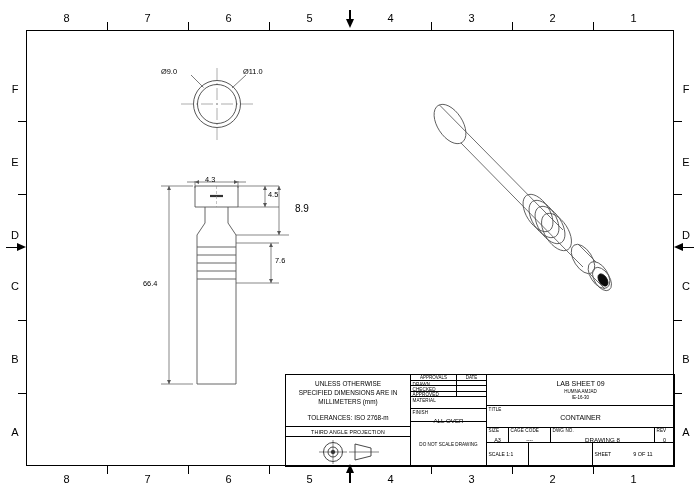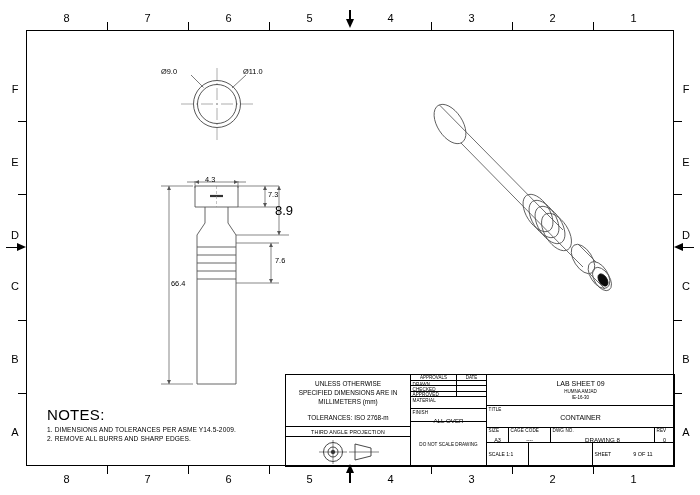--- a/index.html
+++ b/index.html
@@ -245,30 +245,25 @@
 
           <ellipse cx="576" cy="249" rx="4" ry="6.8" transform="rotate(-33 576 249)" fill="#0a0a0a" stroke="#0a0a0a"></ellipse>
         </g>
       </svg>
     </div>
 
     <div style="position:absolute;left:134px;top:36px;font-size:7.4px;">Ø9.0</div>
     <div style="position:absolute;left:216px;top:36px;font-size:7.4px;">Ø11.0</div>
 
     <div style="position:absolute;left:178px;top:144px;font-size:7.4px;">4.3</div>
-    <div style="position:absolute;left:241px;top:159px;font-size:7.4px;">7.3</div>
-    <div style="position:absolute;left:248px;top:172px;font-size:13px;">8.9</div>
+    <div style="position:absolute;left:241px;top:159px;font-size:7.4px;">4.5</div>
+    <div style="position:absolute;left:268px;top:172px;font-size:10px;">8.9</div>
     <div style="position:absolute;left:248px;top:225px;font-size:7.4px;">7.6</div>
-    <div style="position:absolute;left:116px;top:248px;font-size:7.4px;margin-left:28px;">66.4</div>
-
-    <div class="notes">
-      <div class="notes-title">NOTES:</div>
-      <div class="notes-line">1. DIMENSIONS AND TOLERANCES PER ASME Y14.5-2009.</div>
-      <div class="notes-line">2. REMOVE ALL BURRS AND SHARP EDGES.</div>
-    </div>
+    <div style="position:absolute;left:116px;top:248px;font-size:7.4px;">66.4</div>
+
 
     <div class="tb">
 
       <div class="col colA">
         <div class="cell bb tolbox">
           <div>UNLESS OTHERWISE</div>
           <div>SPECIFIED DIMENSIONS ARE IN</div>
           <div>MILLIMETERS (mm)</div>
           <div style="height:7px;"></div>
           <div>TOLERANCES: ISO 2768-m</div>

